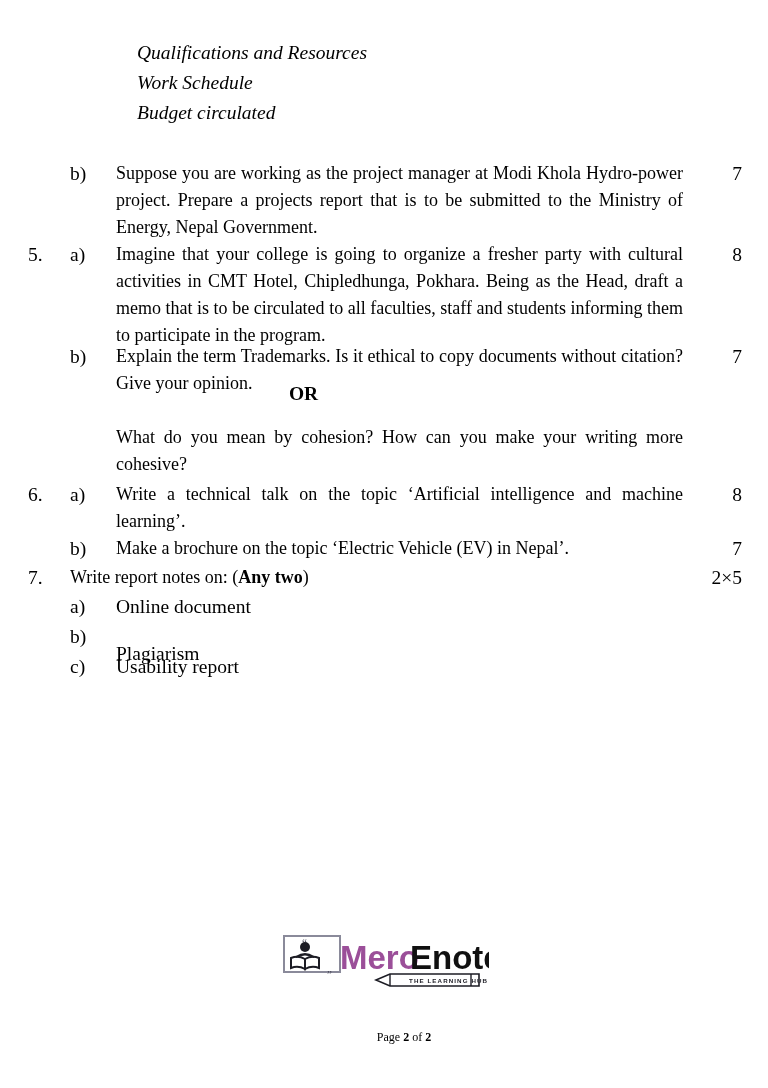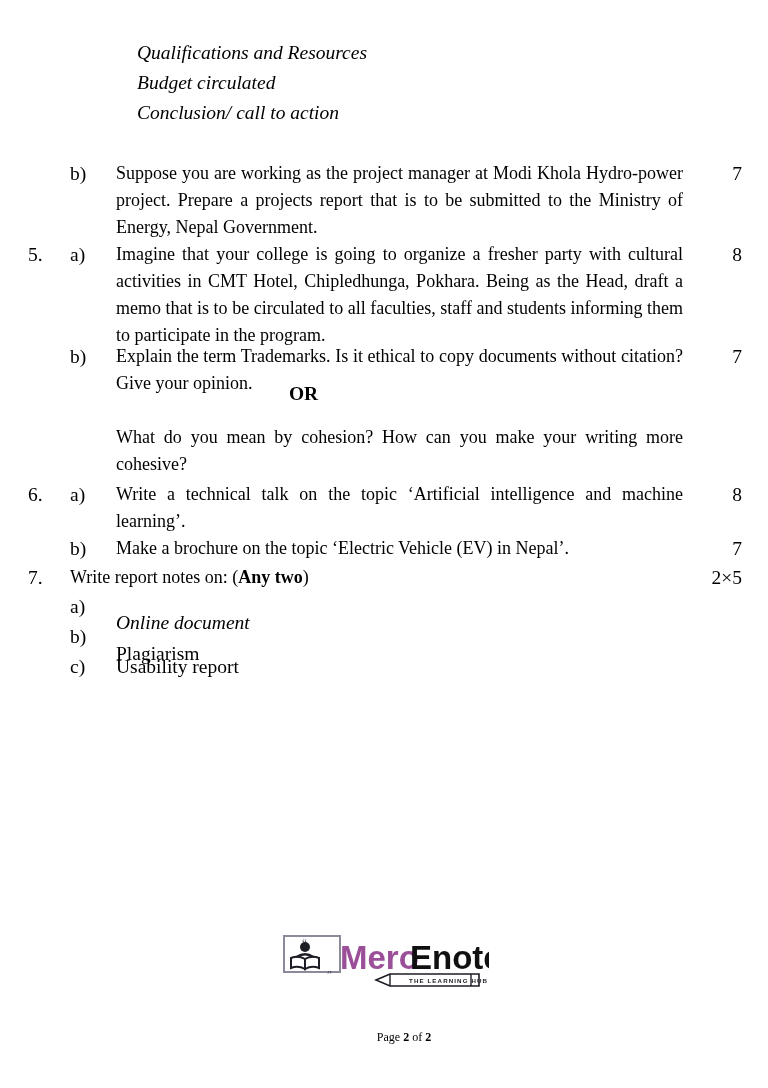--- a/index.html
+++ b/index.html
@@ -134,22 +134,22 @@
     margin-left: 20px;
   }
 </style>
 </head>
 <body>
 
 <div class="page">
 
   <div class="italic-list">
     <div class="italic-line">Qualifications and Resources</div>
+    <div class="italic-line">Work Schedule</div>
     <div class="italic-line">Budget circulated</div>
-    <div class="italic-line">Conclusion/ call to action</div>
   </div>
 
   <div class="qrow" style="top:160px;">
     <div class="qnum"></div>
     <div class="qletter">b)</div>
     <div class="qbody">Suppose you are working as the project manager at Modi Khola Hydro-power project. Prepare a projects report that is to be submitted to the Ministry of Energy, Nepal Government.</div>
     <div class="qmarks">7</div>
   </div>
 
   <div class="qrow" style="top:241px;">
@@ -189,21 +189,21 @@
     <div class="qmarks">7</div>
   </div>
 
   <div class="qrow" style="top:564px;">
     <div class="qnum">7.</div>
     <div class="qbody nojust" style="left:50px; width:600px;"><span>Write report notes on: (</span><b>Any two</b><span>)</span></div>
     <div class="qmarks">2×5</div>
   </div>
 
   <div class="sub-letter" style="top:593px;">a)</div>
-  <div class="sub-text" style="top:609px;font-style:italic;">Online document</div>
+  <div class="sub-text" style="top:593px;">Online document</div>
 
   <div class="sub-letter" style="top:623px;">b)</div>
   <div class="sub-text" style="top:640px;">Plagiarism</div>
 
   <div class="sub-letter" style="top:653px;">c)</div>
   <div class="sub-text" style="top:653px;">Usability report</div>
 
   <div class="logo">
     <svg width="206" height="62" viewBox="0 0 206 62" xmlns="http://www.w3.org/2000/svg">
 

